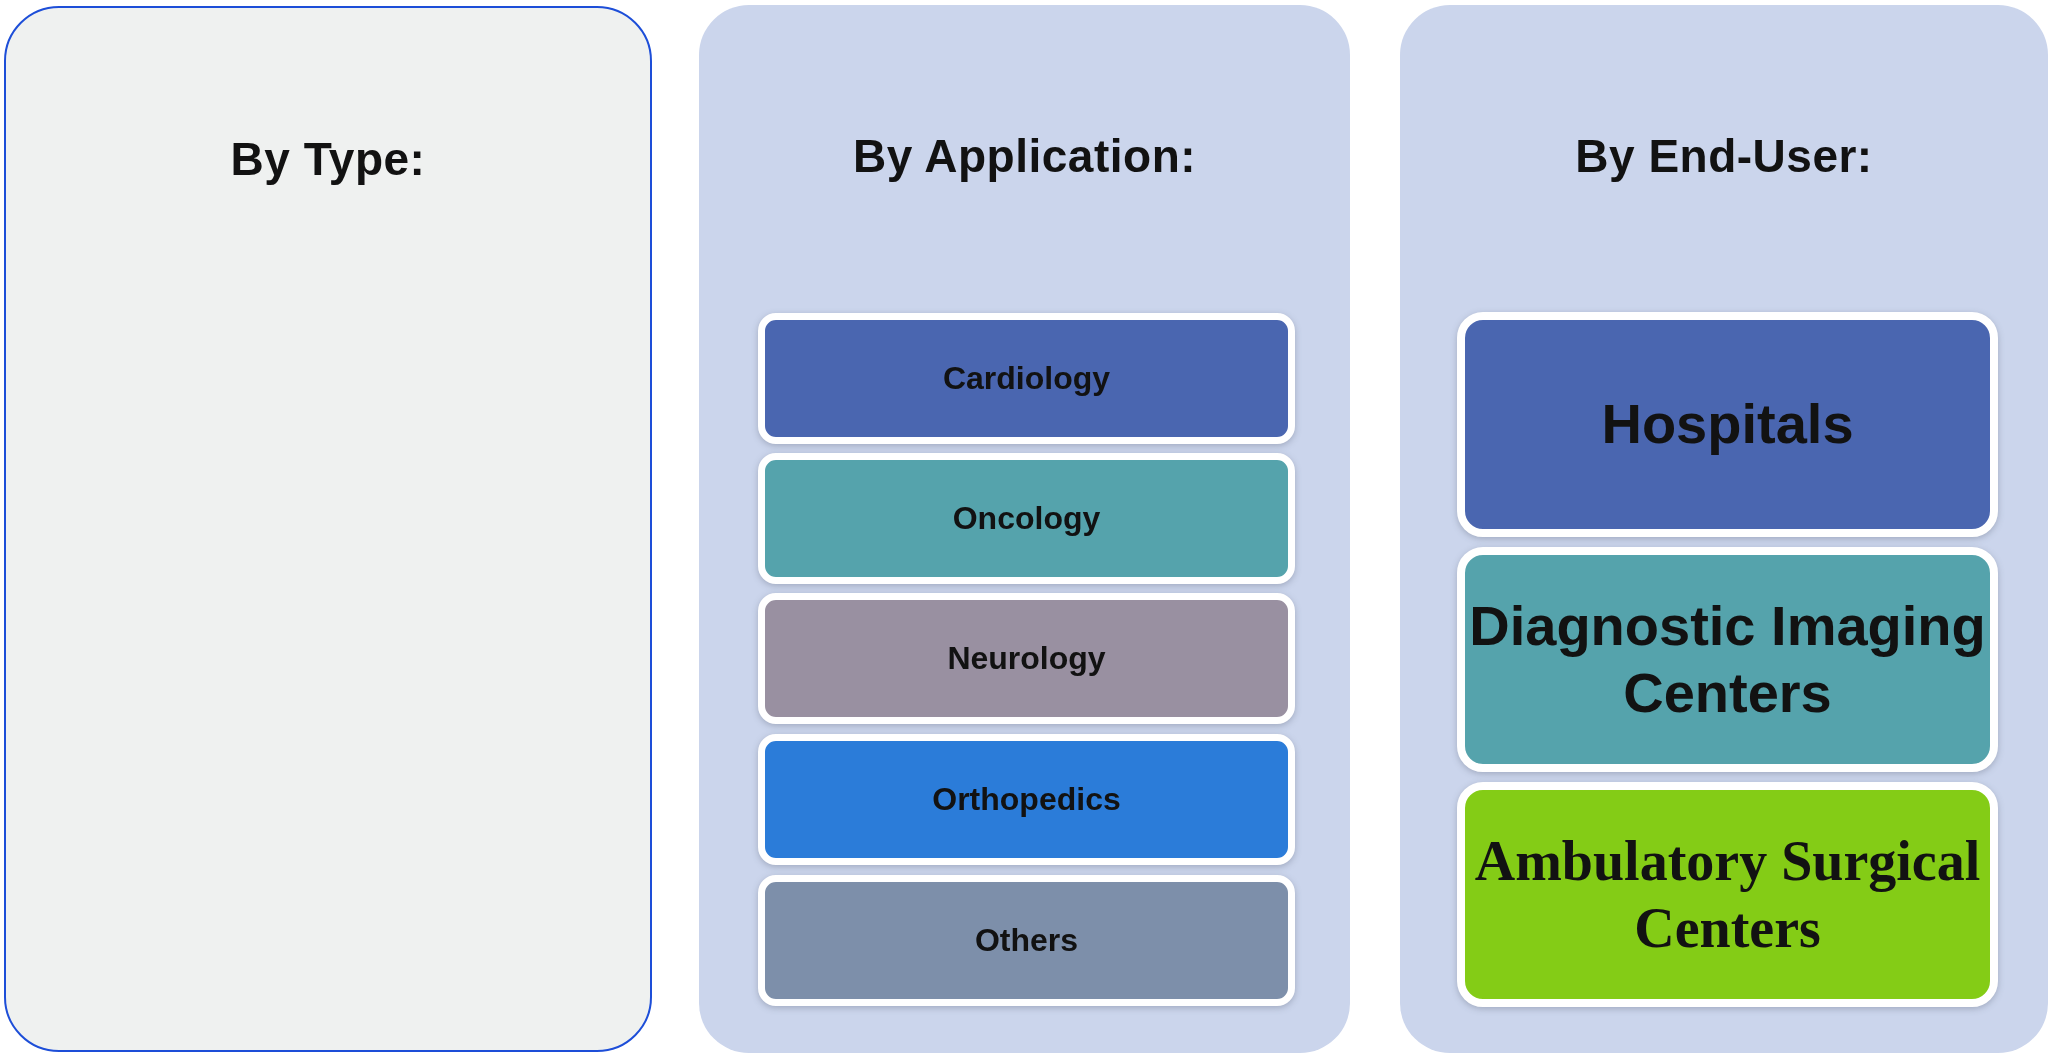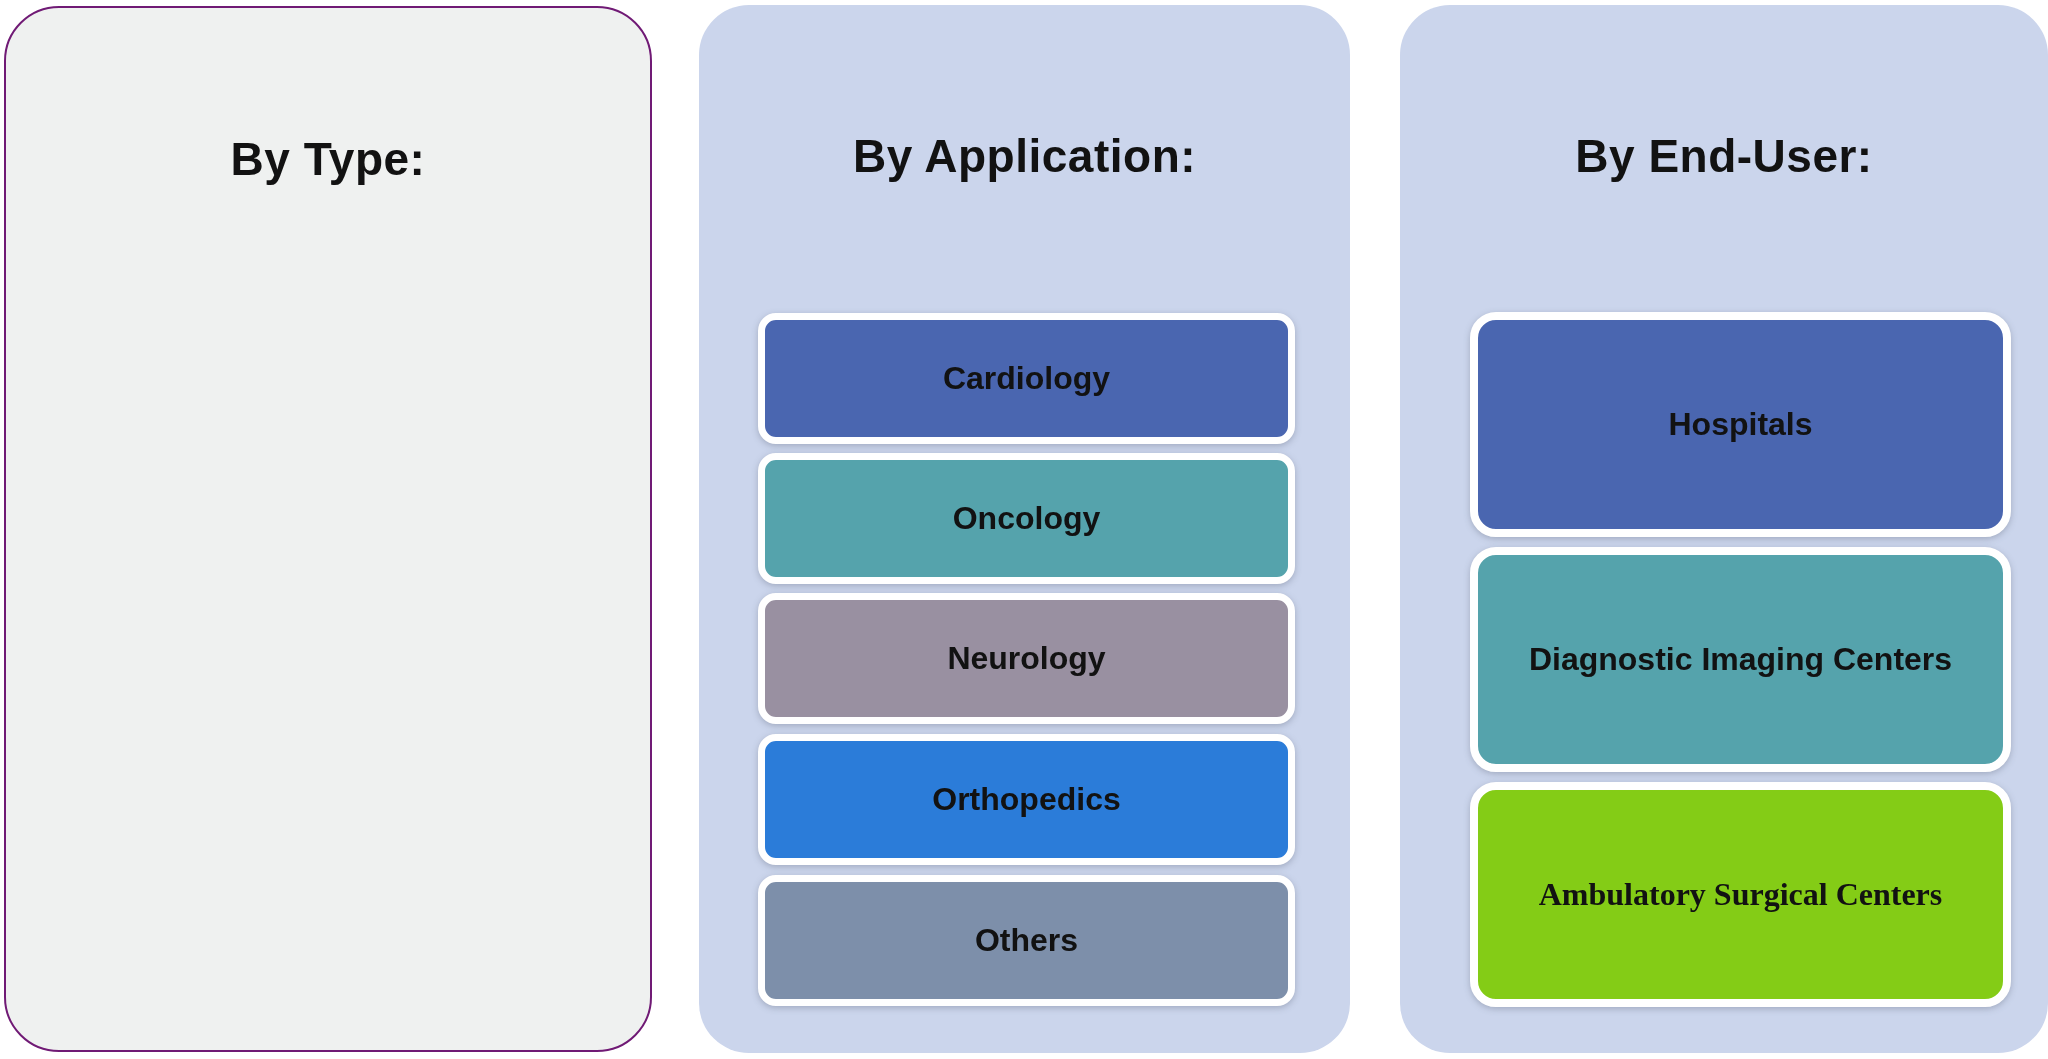--- a/index.html
+++ b/index.html
@@ -12,21 +12,21 @@
     position: relative;
     overflow: hidden;
   }
   .panel {
     position: absolute;
     box-sizing: border-box;
   }
   #p0 {
     left: 4px; top: 6px;
     width: 648px; height: 1046px;
-    border: 2px solid #701a75;
+    border: 2px solid #1d4ed8;
     border-radius: 55px;
   }
   #p1 {
     left: 699px; top: 5px;
     width: 651px; height: 1048px;
     border-radius: 50px;
   }
   #p2 {
     left: 1400px; top: 5px;
     width: 648px; height: 1048px;
@@ -62,21 +62,21 @@
 
   
   #p1 .seg { left: 59px; width: 523px; border-width: 7px; border-radius: 18px; font-size: 32px; height: 117px; }
   #s10 { top: 308px; }
   #s11 { top: 448px; }
   #s12 { top: 588px; }
   #s13 { top: 729px; }
   #s14 { top: 870px; }
 
   
-  #p2 .seg { left: 70px; width: 525px; border-radius: 26px; font-size: 32px; height: 209px; line-height: 1.18; }
+  #p2 .seg { left: 57px; width: 525px; border-radius: 26px; font-size: 56px; height: 209px; line-height: 1.18; }
   #s20 { top: 307px; }
   #s21 { top: 542px; }
   #s22 { top: 777px; }
 </style>
 </head>
 <body>
 
 <div id="p0" class="panel" style="background-color: rgb(239, 241, 240);">
   <div class="panel-title">By Type:</div>
 </div>

